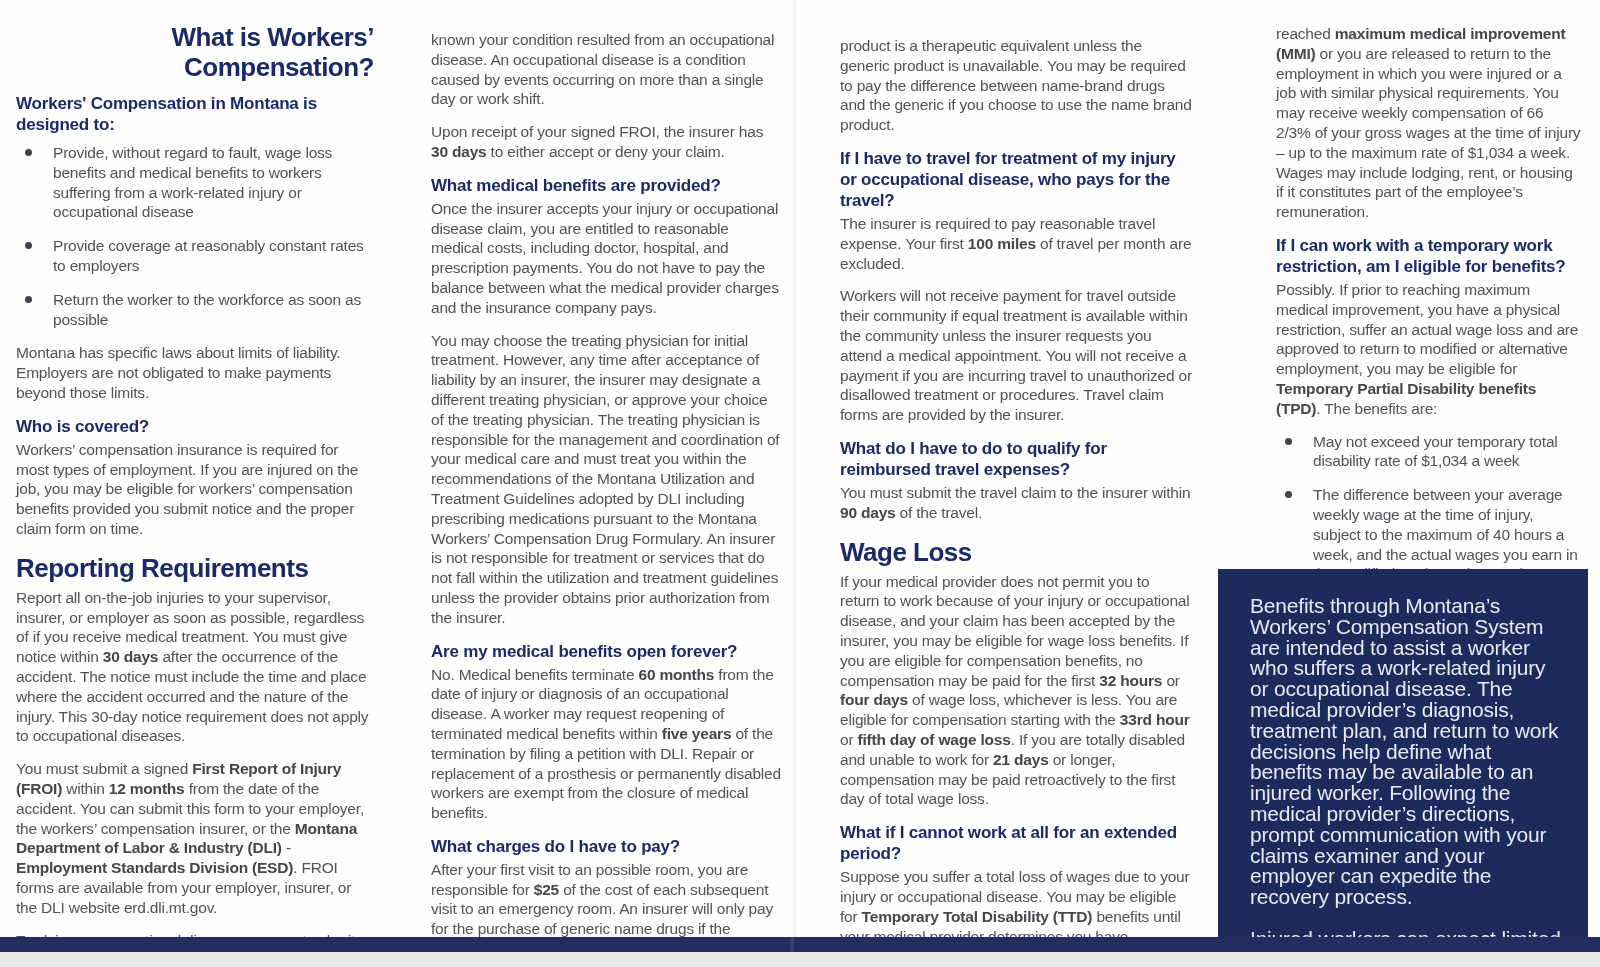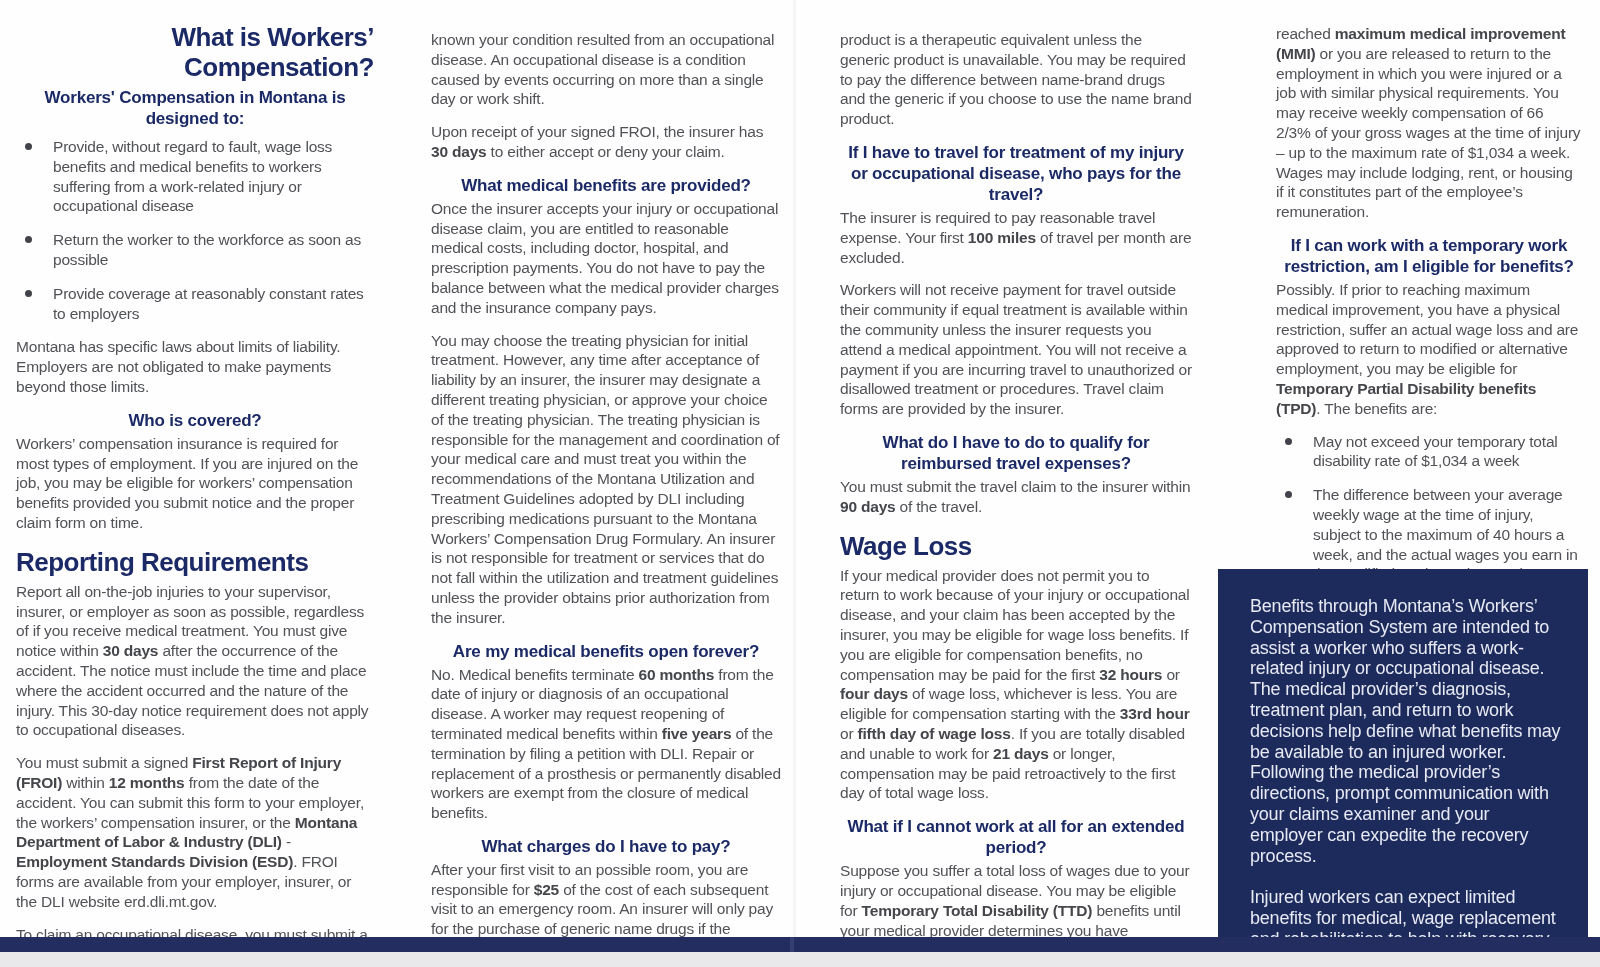--- a/index.html
+++ b/index.html
@@ -6,43 +6,43 @@
   body{
     width:1600px;height:967px;position:relative;overflow:hidden;
     background:#ffffff;
     font-family:"Liberation Sans","DejaVu Sans",sans-serif;
     -webkit-font-smoothing:antialiased;
   }
   .page{position:absolute;left:0;top:0;width:1600px;height:952px;background:#fefefe;}
   .col{position:absolute;color:#515257;font-size:15.5px;line-height:19.8px;letter-spacing:-0.2px;}
   .col-1{left:16px;top:22px;width:358px;}
   .col-2{left:431px;top:30px;width:350px;}
-  .col-3{left:840px;top:30px;width:352px;}
+  .col-3{left:840px;top:36px;width:352px;}
   .col-4{left:1276px;top:24px;width:306px;}
   .h1{
     color:#1b2a66;font-size:26px;line-height:30px;font-weight:bold;
     letter-spacing:-0.5px;margin:14px 0 5px 0;
   }
   .col .h1:first-child{margin-top:0;text-align:right;}
   .h2{
     color:#1b2a66;font-size:17px;line-height:21px;font-weight:bold;
-    letter-spacing:-0.2px;margin:5px 0 3px 0;text-align:center;
+    letter-spacing:-0.2px;margin:11px 0 3px 0;
   }
   .para{margin:0 0 13px 0;}
   .para .b{font-weight:bold;color:#45464b;}
   .bullets{margin:6px 0 2px 0;}
   .bullet{display:flex;margin:8px 0 14px 0;}
   .dot{flex:none;width:7px;height:7px;border-radius:50%;background:#42434a;margin:6px 0 0 9px;}
   .btext{flex:1;margin-left:21px;}
   .info-box{
     position:absolute;left:1218px;top:569px;width:370px;height:383px;
     background:#1c2a5c;box-sizing:border-box;padding:27px 26px 20px 32px;
   }
   .box-para{
-    color:#e7eaf3;font-size:18px;line-height:20.8px;letter-spacing:-0.2px;
+    color:#e7eaf3;font-size:21px;line-height:20.8px;letter-spacing:-0.2px;
     margin:0 0 21px 0;
   }
   .footer-bar{
     position:absolute;left:0;top:937px;width:1600px;height:15px;
     background:#242d5f;
   }
   .footer-seam{position:absolute;left:790px;top:937px;width:4px;height:15px;background:#3a4473;opacity:.8;}
   .bottom-strip{
     position:absolute;left:0;top:952px;width:1600px;height:15px;background:#e9e9eb;
   }
@@ -55,25 +55,25 @@
   <div class="col col-1">
       <div class="h1">What is Workers’ Compensation?</div>
       <div class="h2">Workers' Compensation in Montana is designed to:</div>
       <div class="bullets">
         <div class="bullet">
           <span class="dot"></span>
           <span class="btext"><span>Provide, without regard to fault, wage loss benefits and medical benefits to workers suffering from a work-related injury or occupational disease</span></span>
         </div>
         <div class="bullet">
           <span class="dot"></span>
-          <span class="btext"><span>Return the worker to the workforce as soon as possible</span></span>
+          <span class="btext"><span>Provide coverage at reasonably constant rates to employers</span></span>
         </div>
         <div class="bullet">
           <span class="dot"></span>
-          <span class="btext"><span>Provide coverage at reasonably constant rates to employers</span></span>
+          <span class="btext"><span>Return the worker to the workforce as soon as possible</span></span>
         </div>
       </div>
       <p class="para"><span>Montana has specific laws about limits of liability. Employers are not obligated to make payments beyond those limits.</span></p>
       <div class="h2">Who is covered?</div>
       <p class="para"><span>Workers’ compensation insurance is required for most types of employment. If you are injured on the job, you may be eligible for workers’ compensation benefits provided you submit notice and the proper claim form on time.</span></p>
       <div class="h1">Reporting Requirements</div>
       <p class="para"><span>Report all on-the-job injuries to your supervisor, insurer, or employer as soon as possible, regardless of if you receive medical treatment. You must give notice within </span><span class="b">30 days</span><span> after the occurrence of the accident. The notice must include the time and place where the accident occurred and the nature of the injury. This 30-day notice requirement does not apply to occupational diseases.</span></p>
       <p class="para"><span>You must submit a signed </span><span class="b">First Report of Injury (FROI)</span><span> within </span><span class="b">12 months</span><span> from the date of the accident. You can submit this form to your employer, the workers’ compensation insurer, or the </span><span class="b">Montana Department of Labor &amp; Industry (DLI)</span><span> - </span><span class="b">Employment Standards Division (ESD)</span><span>. FROI forms are available from your employer, insurer, or the DLI website erd.dli.mt.gov.</span></p>
       <p class="para"><span>To claim an occupational disease, you must submit a signed FROI in writing to your employer, insurer, or DLI within </span></p>
     </div>

